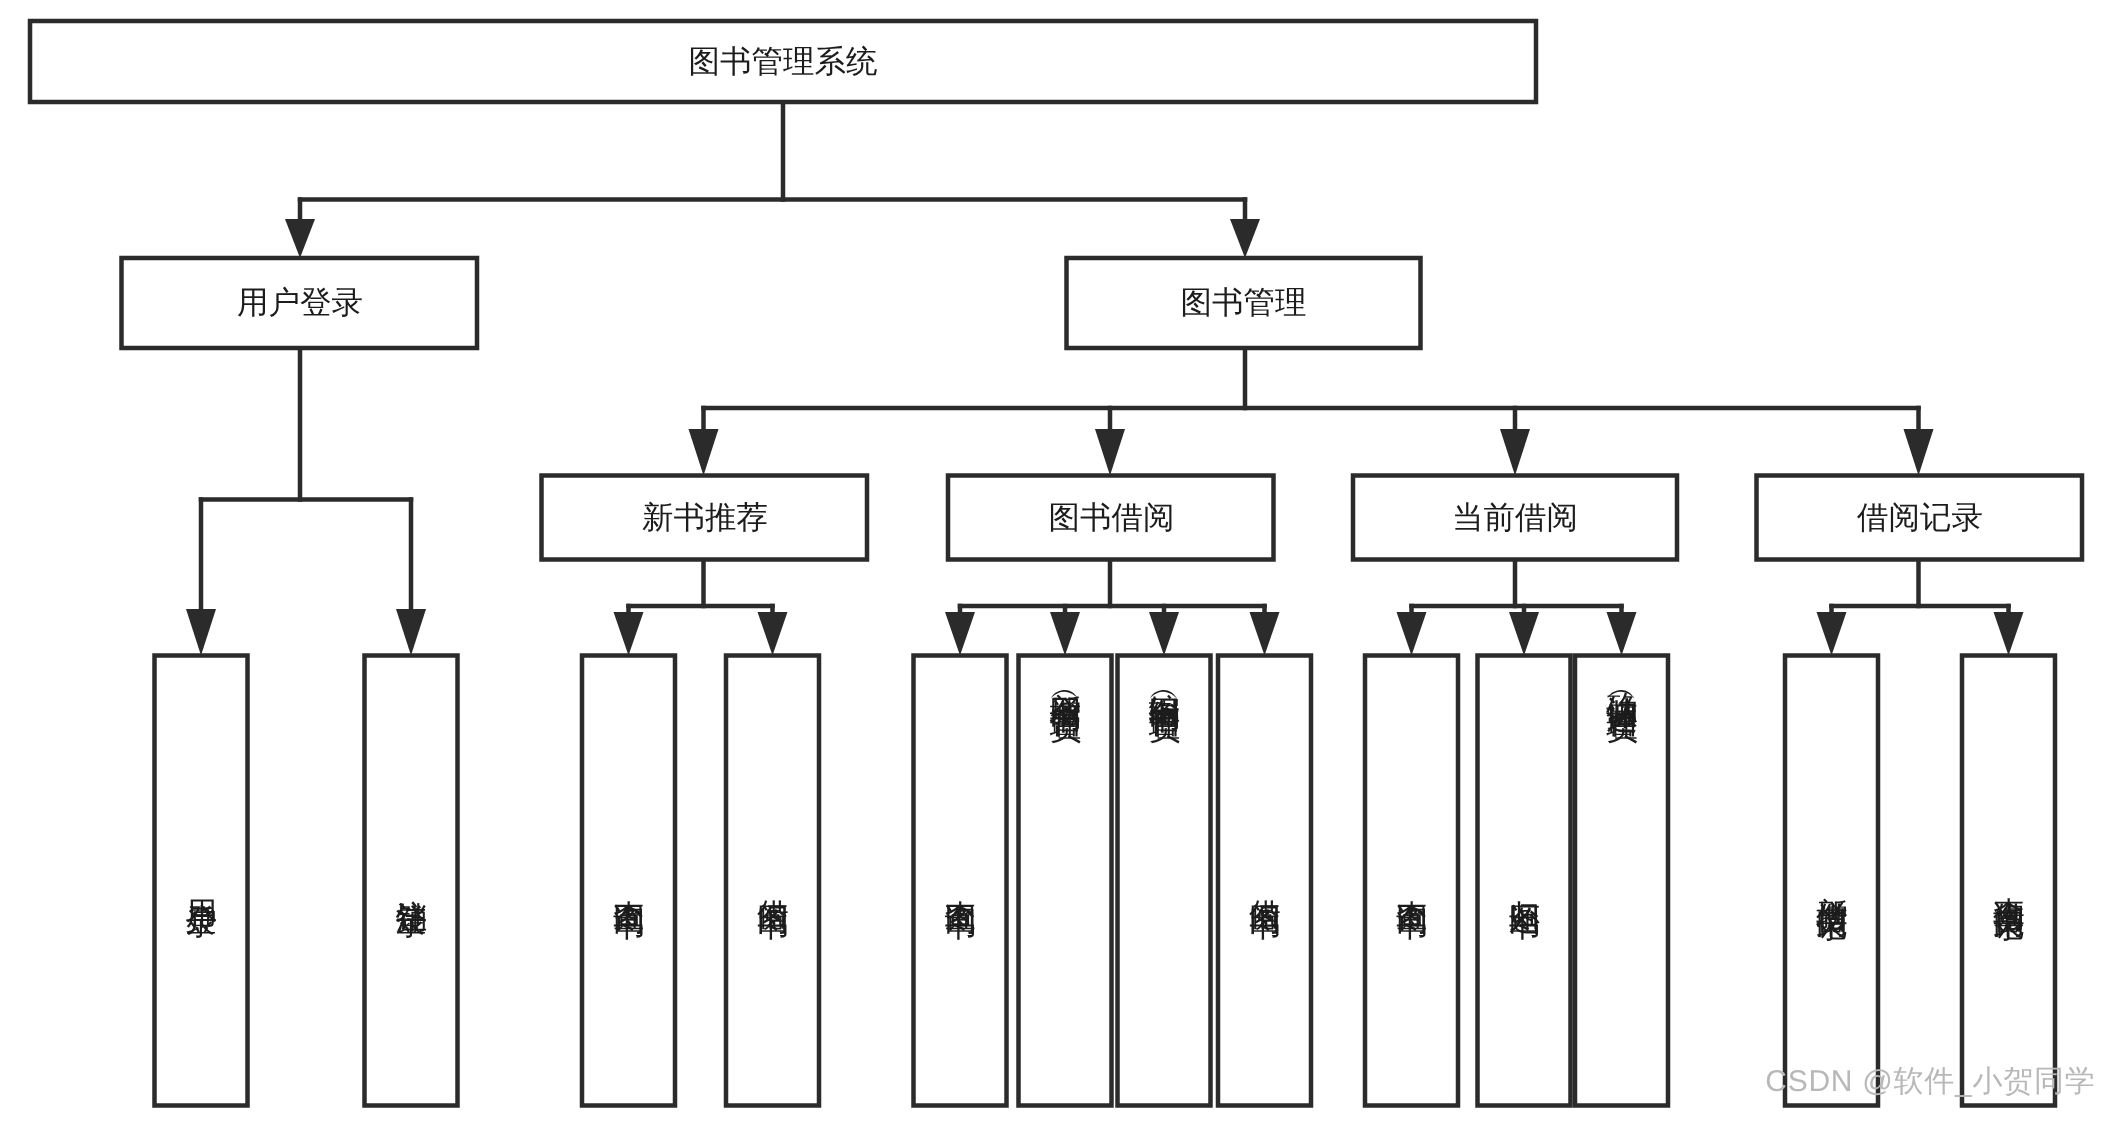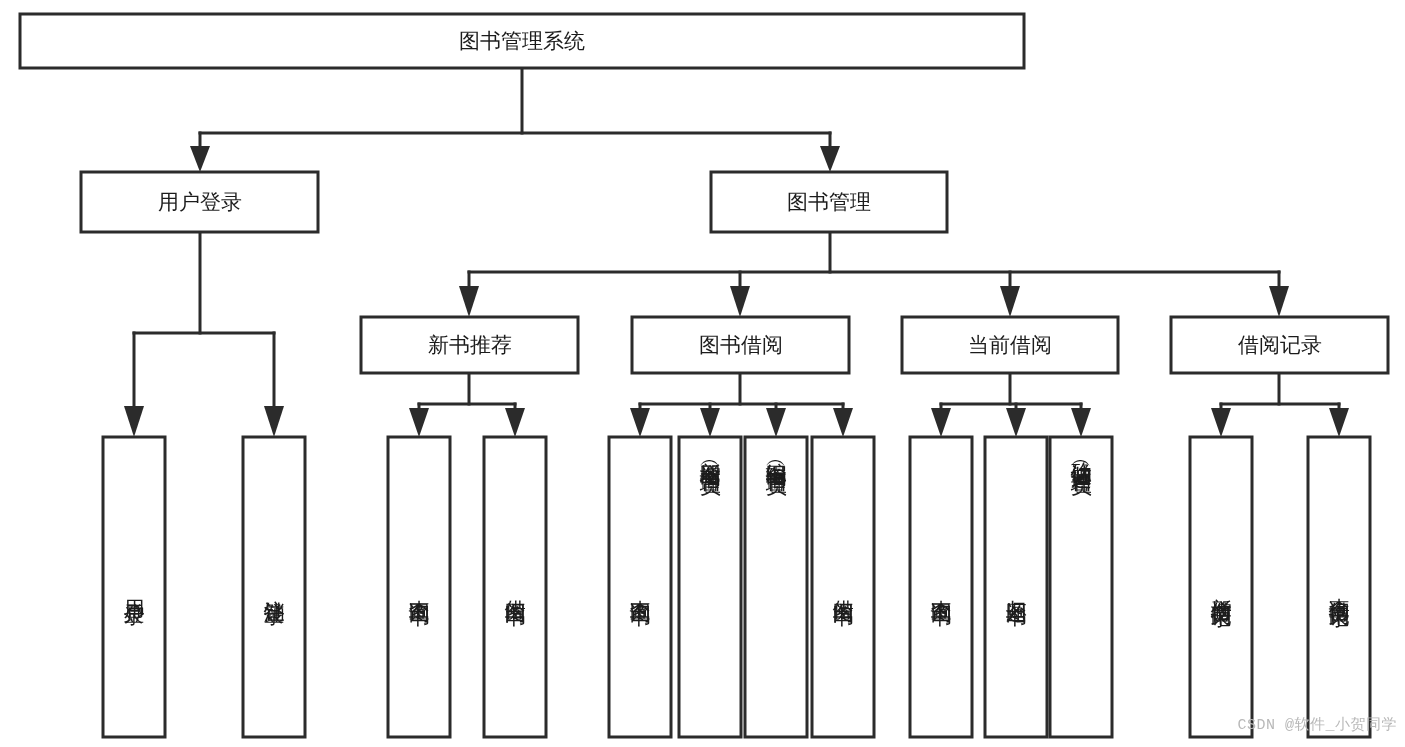--- a/index.html
+++ b/index.html
@@ -63,22 +63,22 @@
     font-size: 21px;
     line-height: 1.08;
     color: #1c1c1c;
     letter-spacing: 2px;
     white-space: nowrap;
   }
   .watermark {
     position: absolute;
     right: 8px;
     bottom: 6px;
-    font-family: Liberation Mono, monospace;
-    font-size: 15px;
+    font-family: Liberation Sans, sans-serif;
+    font-size: 20px;
     color: #b8b8b8;
     letter-spacing: 0.5px;
     white-space: nowrap;
     margin-left: 46px;
   }
 </style>
 </head>
 <body>
 
 <div id="diagram-root">

